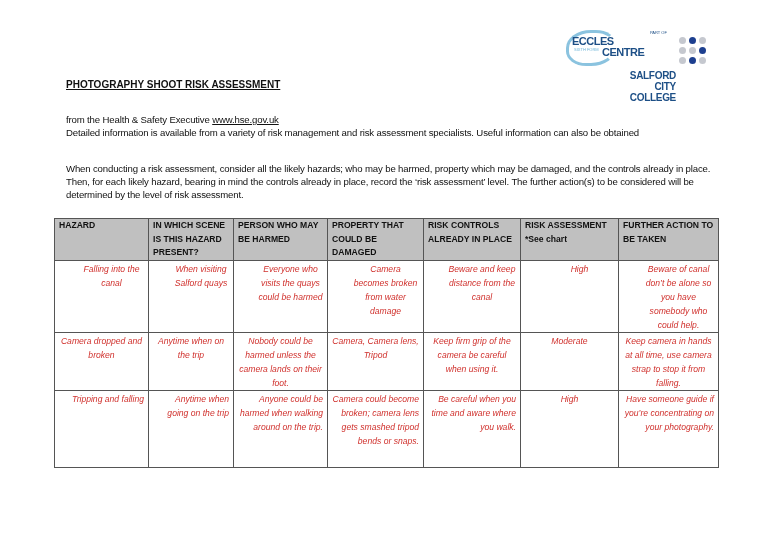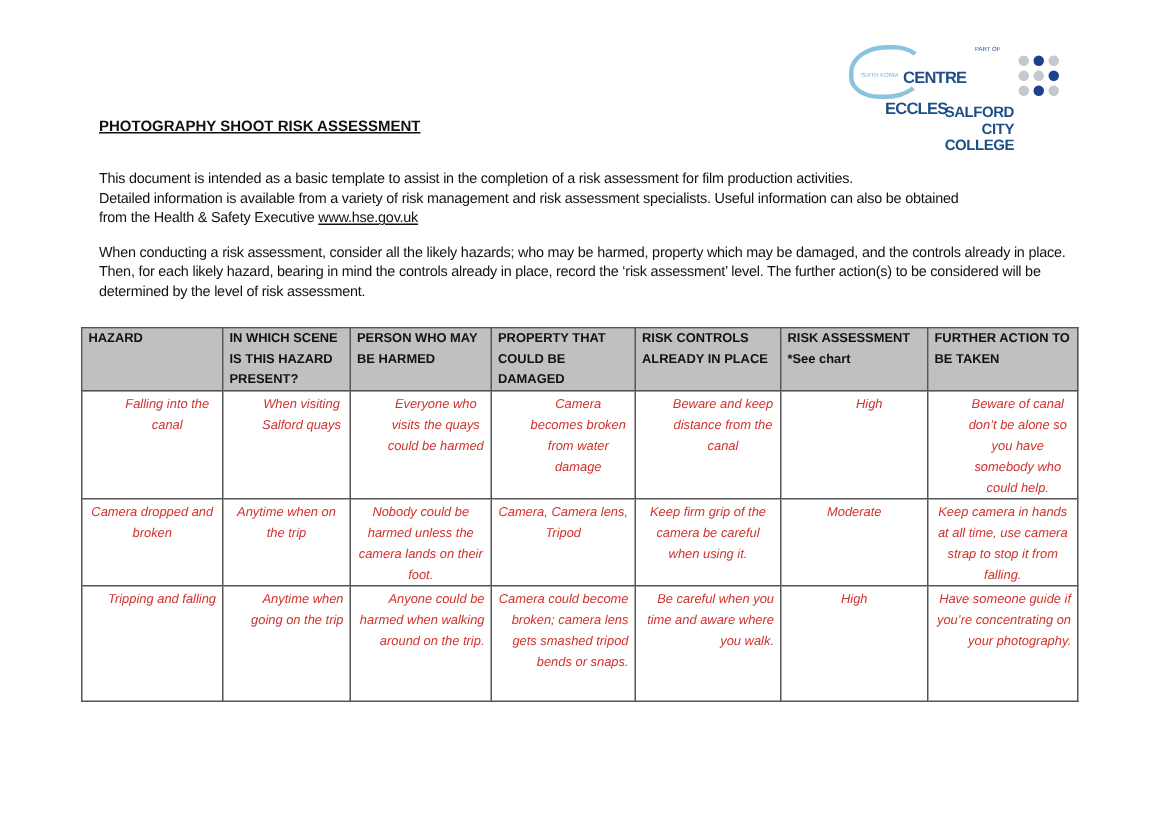--- a/index.html
+++ b/index.html
@@ -1,21 +1,21 @@
 <!DOCTYPE html>
 <html><head>
 <meta charset="utf-8">
 <style>
   html, body { margin:0; padding:0; background:#ffffff; }
   body { width:768px; height:544px; position:relative; overflow:hidden; font-family:"Liberation Sans", sans-serif; color:#111; }
   .logos { position:absolute; left:566px; top:28px; width:140px; height:42px; }
   .eccles { position:absolute; left:0; top:2px; width:52px; height:38px; }
   .eccles .ring { position:absolute; left:0; top:0; width:50px; height:36px; border:3px solid #6fb5d8; border-radius:50% 40% 50% 40%; border-right-color:transparent; box-sizing:border-box; opacity:0.8; }
   .eccles .t1, .eccles .t3 { position:absolute; font-family:"Liberation Sans", sans-serif; font-weight:bold; color:#1d4f86; font-size:11px; letter-spacing:-0.5px; }
-  .eccles .t1 { left:24px; top:5px;margin-top:32px; }
+  .eccles .t1 { left:6px; top:5px; }
   .eccles .t2 { position:absolute; left:8px; top:17px; font-size:4px; color:#6fb5d8; }
   .eccles .t3 { left:8px; top:16px;margin-left:28px; }
   .scc { position:absolute; left:58px; top:0; width:82px; height:42px; }
   .scc .part { position:absolute; left:26px; top:2px; font-size:4px; color:#1d4f86; }
   .scc .l { position:absolute; font-weight:bold; color:#1d4f86; font-size:10px; text-align:right; width:52px; left:0; letter-spacing:-0.3px;margin-top:35px; }
   .scc .l1 { top:7px; } .scc .l2 { top:18px; } .scc .l3 { top:29px; }
   .dots { position:absolute; left:55px; top:9px; display:grid; grid-template-columns:repeat(3,7px); grid-gap:3px; }
   .dot { width:7px; height:7px; border-radius:50%; background:#c5c8cf; }
   .dot.b { background:#1d3f8f; }
 
@@ -60,23 +60,22 @@
       <div class="dot"></div>
         <div class="dot b"></div>
         <div class="dot"></div>
     </div>
   </div>
 </div>
 
 <div class="title">PHOTOGRAPHY SHOOT RISK ASSESSMENT</div>
 
 <div class="para p1">
-  <div>This document is intended as a basic template to assist in the completion of a risk assessment for film production activities.</div>
+  <div><span>from the Health &amp; Safety Executive </span><a class="link">www.hse.gov.uk</a></div>
   <div>Detailed information is available from a variety of risk management and risk assessment specialists. Useful information can also be obtained</div>
-  <div><span>from the Health &amp; Safety Executive </span><a class="link">www.hse.gov.uk</a></div>
 </div>
 
 <div class="para p2">When conducting a risk assessment, consider all the likely hazards; who may be harmed, property which may be damaged, and the controls already in place. Then, for each likely hazard, bearing in mind the controls already in place, record the ‘risk assessment’ level.  The further action(s) to be considered will be determined by the level of risk assessment.</div>
 
 <table class="risk">
   <colgroup>
     <col style="width:94px">
       <col style="width:85px">
       <col style="width:94px">
       <col style="width:96px">

